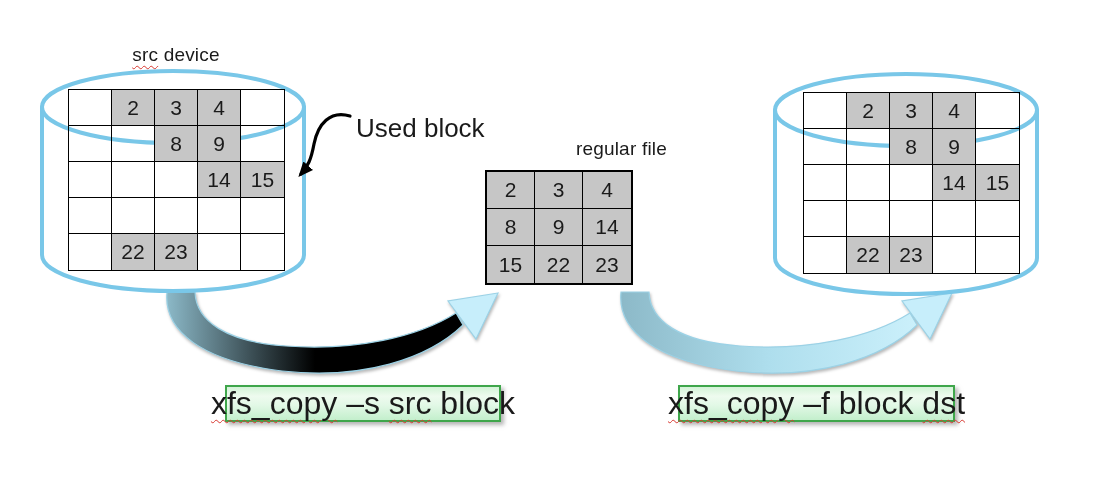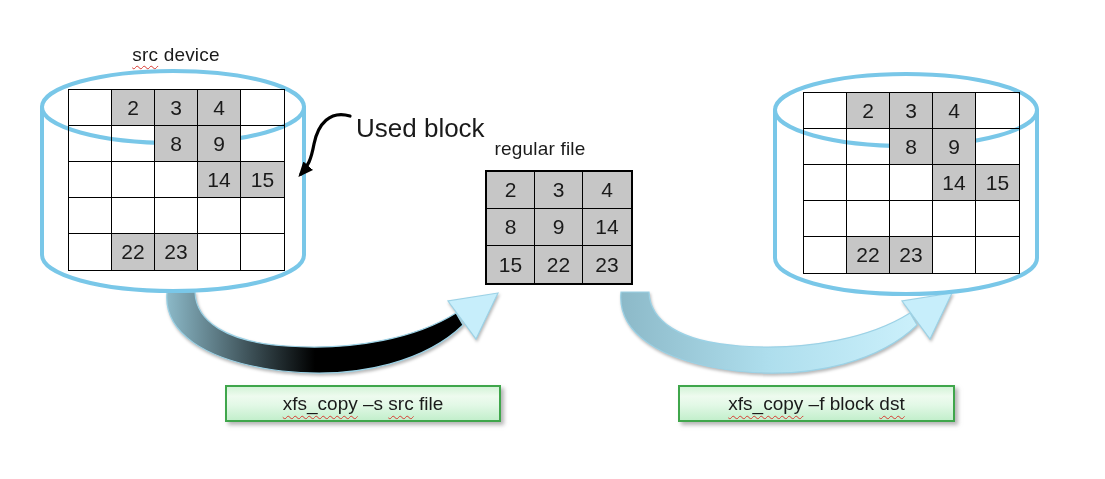--- a/index.html
+++ b/index.html
@@ -28,21 +28,21 @@
   .cell.lastrow { border-bottom:none; }
 
   
   .cyl { z-index:1; pointer-events:none; }
 
   
   .cmdbox { display:flex; align-items:center; justify-content:center;
             border:2px solid #3fa64b; height:37px;
             background:linear-gradient(180deg,#d4f3d8 0%,#eefbef 28%,#e2f8e6 55%,#c3efcc 100%);
             box-shadow:3px 3px 4px rgba(120,120,120,0.55);
-            font-size:19px; z-index:3; }
+            font-size:32px; z-index:3; }
   .cmdbox .sq { text-underline-offset:5px; }
 
   .arrow-svg { z-index:0; pointer-events:none; }
   .note-svg  { z-index:4; pointer-events:none; }
 </style>
 </head>
 <body>
 
 <div class="stage">
 
@@ -87,21 +87,21 @@
 
   <svg class="abs note-svg" style="left:288px; top:103px;" width="85" height="85" viewBox="0 0 85 85">
     <defs>
       <marker id="bhead" markerUnits="userSpaceOnUse" markerWidth="15" markerHeight="13" refX="11" refY="6.5" orient="auto">
         <path d="M0,0 L15,6.5 L0,13 Z" fill="#000"></path>
       </marker>
     </defs>
     <path d="M 62,13 C 42,7 30,21 26,41 C 23,57 20,63 13,71" fill="none" stroke="#000" stroke-width="3.2" stroke-linecap="round" marker-end="url(#bhead)"></path>
   </svg>
 
-  <div class="abs dev-label" style="left:440px; top:138px; width:200px;">regular file</div>
+  <div class="abs dev-label" style="left:467px; top:138px; width:200px;text-align:right;">regular file</div>
 
   <div class="abs blockgrid grid3" style="left:485px; top:170px;">
       <div class="cell used">2</div>
       <div class="cell used">3</div>
       <div class="cell used lastcol">4</div>
       <div class="cell used">8</div>
       <div class="cell used">9</div>
       <div class="cell used lastcol">14</div>
       <div class="cell used lastrow">15</div>
       <div class="cell used lastrow">22</div>
@@ -171,21 +171,21 @@
       <path d="M 7,5 C 3,44 42,74 122,84 C 202,93 268,72 303,38 L 296,26
                C 258,50 196,64 126,59 C 66,55 36,34 35,5 Z" fill="url(#swoosh2)" stroke="#9cd2e6" stroke-width="1.2"></path>
       <path d="M 338,6 L 288,14 L 316,52 Z" fill="#c7eefb" stroke="#9cd2e6" stroke-width="1.2"></path>
     </g>
   </svg>
 
   <div class="abs cmdbox" style="left:225px; top:385px; width:276px;">
     <span class="sq pre">xfs_copy</span>
       <span class="pre"> –s </span>
       <span class="sq pre">src</span>
-      <span class="pre"> file</span>
+      <span class="pre"> block</span>
   </div>
 
   <div class="abs cmdbox" style="left:678px; top:385px; width:277px;">
     <span class="sq pre">xfs_copy</span>
       <span class="pre"> –f block </span>
       <span class="sq pre">dst</span>
       <span class="pre"></span>
   </div>
 
 </div>

